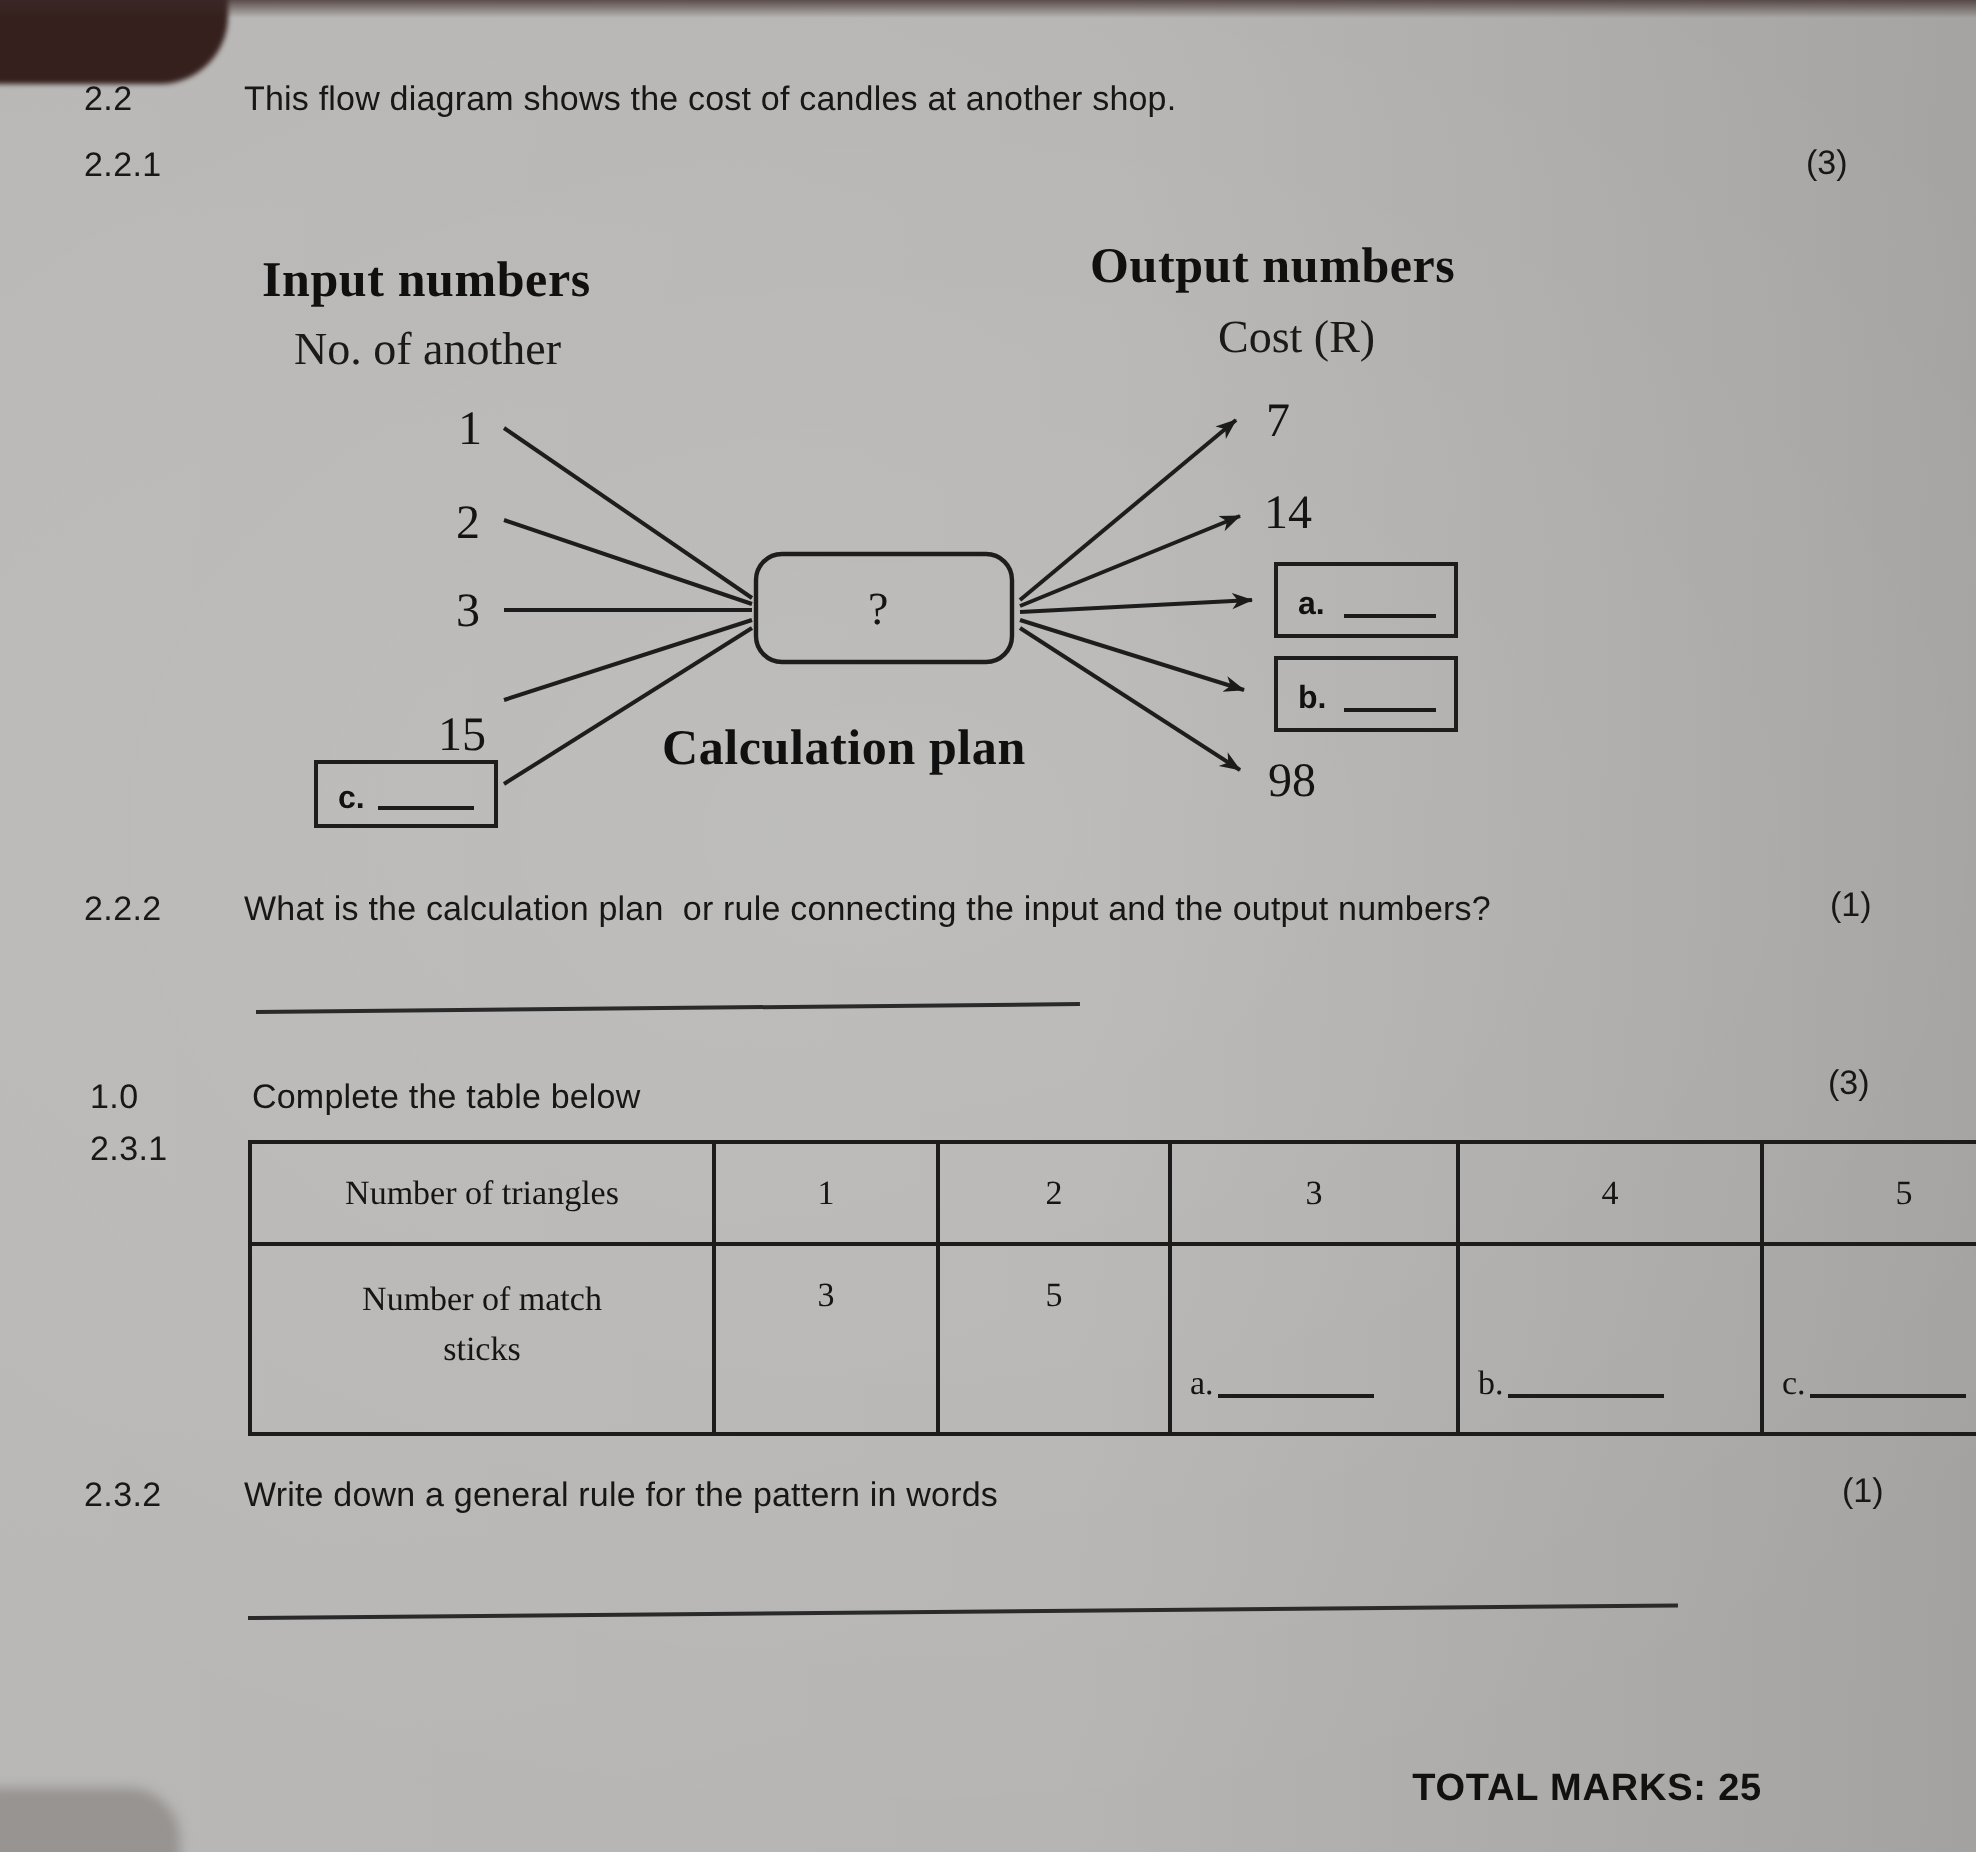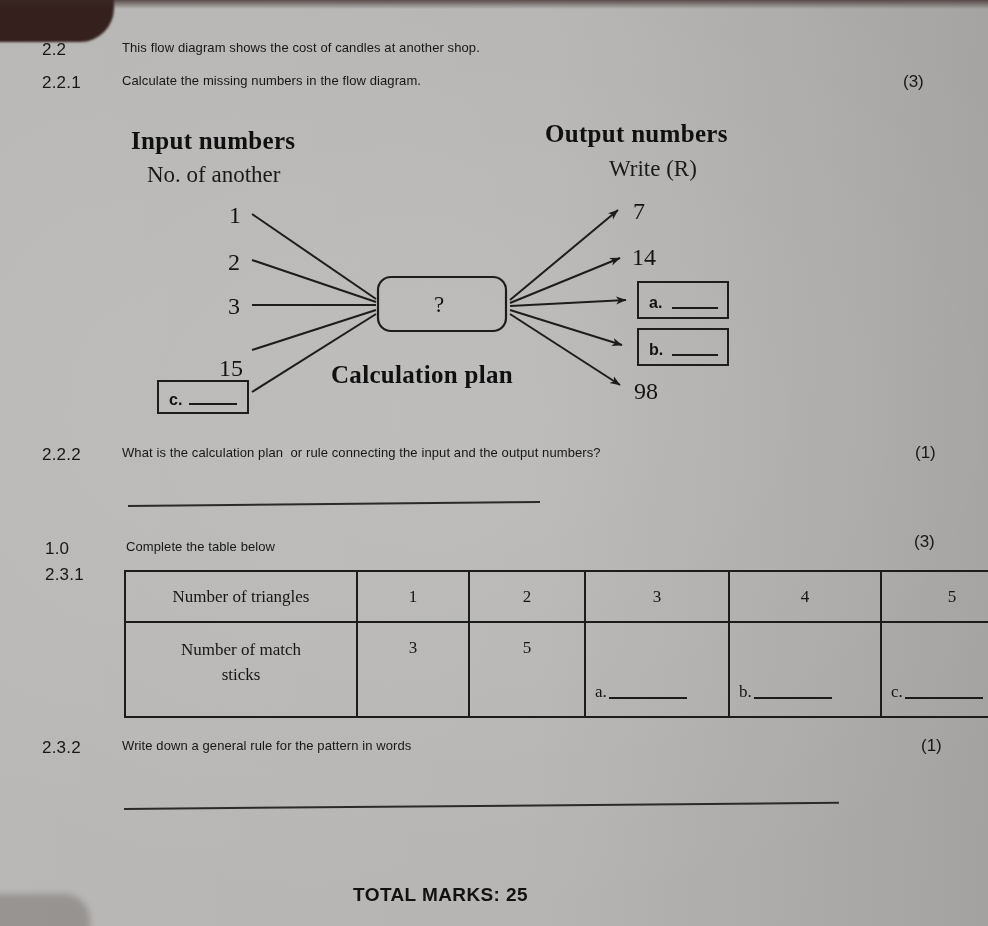--- a/index.html
+++ b/index.html
@@ -52,21 +52,21 @@
     position: absolute;
     color: #171717;
     white-space: pre;
     line-height: 1;
   }
   .q-num {
     font-size: 17px;
     letter-spacing: 0.2px;
   }
   .q-body {
-    font-size: 13px;
+    font-size: 17px;
     letter-spacing: 0.1px;
   }
   .marks {
     font-size: 17px;
   }
 
   
   .serif-bold {
     font-family: "Liberation Serif", serif;
     font-weight: bold;
@@ -161,49 +161,48 @@
     border-bottom: 2px solid #1b1b1b;
     margin-left: 2px;
     vertical-align: -2px;
   }
 
   #total-marks {
     position: absolute;
     left: 0;
     top: 884px;
     width: 881px;
-    text-align: center;
+    text-align: right;
     font-family: "Liberation Sans", sans-serif;
     font-weight: bold;
     font-size: 19px;
     color: #111;
     letter-spacing: 0.4px;
   }
 </style>
 </head>
 <body>
 
 <div id="page">
 
   <div id="edge-top-left"></div>
   <div id="edge-top-strip"></div>
   <div id="edge-bottom-left"></div>
 
   <div class="txt q-num" style="left:42px; top:41px;">2.2</div>
   <div class="txt q-body" style="left:122px; top:41px;">This flow diagram shows the cost of candles at another shop.</div>
 
   <div class="txt q-num" style="left:42px; top:74px;">2.2.1</div>
-  <div class="txt q-body" style="left:122px; top:74px;">Calculate the missing numbers in the flow diagram.</div>
   <div class="txt marks" style="left:903px; top:73px;">(3)</div>
 
   <div class="txt serif-bold" style="left:131px; top:128px;">Input numbers</div>
   <div class="txt serif-reg" style="left:147px; top:163px;">No. of another</div>
 
   <div class="txt serif-bold" style="left:545px; top:121px;">Output numbers</div>
-  <div class="txt serif-reg" style="left:609px; top:157px;">Write (R)</div>
+  <div class="txt serif-reg" style="left:609px; top:157px;">Cost (R)</div>
 
   <div class="txt num-serif" style="left:229px; top:203px;">1</div>
   <div class="txt num-serif" style="left:228px; top:250px;">2</div>
   <div class="txt num-serif" style="left:228px; top:294px;">3</div>
   <div class="txt num-serif" style="left:219px; top:356px;">15</div>
 
   <div class="txt num-serif" style="left:633px; top:199px;">7</div>
   <div class="txt num-serif" style="left:632px; top:245px;">14</div>
   <div class="txt num-serif" style="left:634px; top:379px;">98</div>
 

